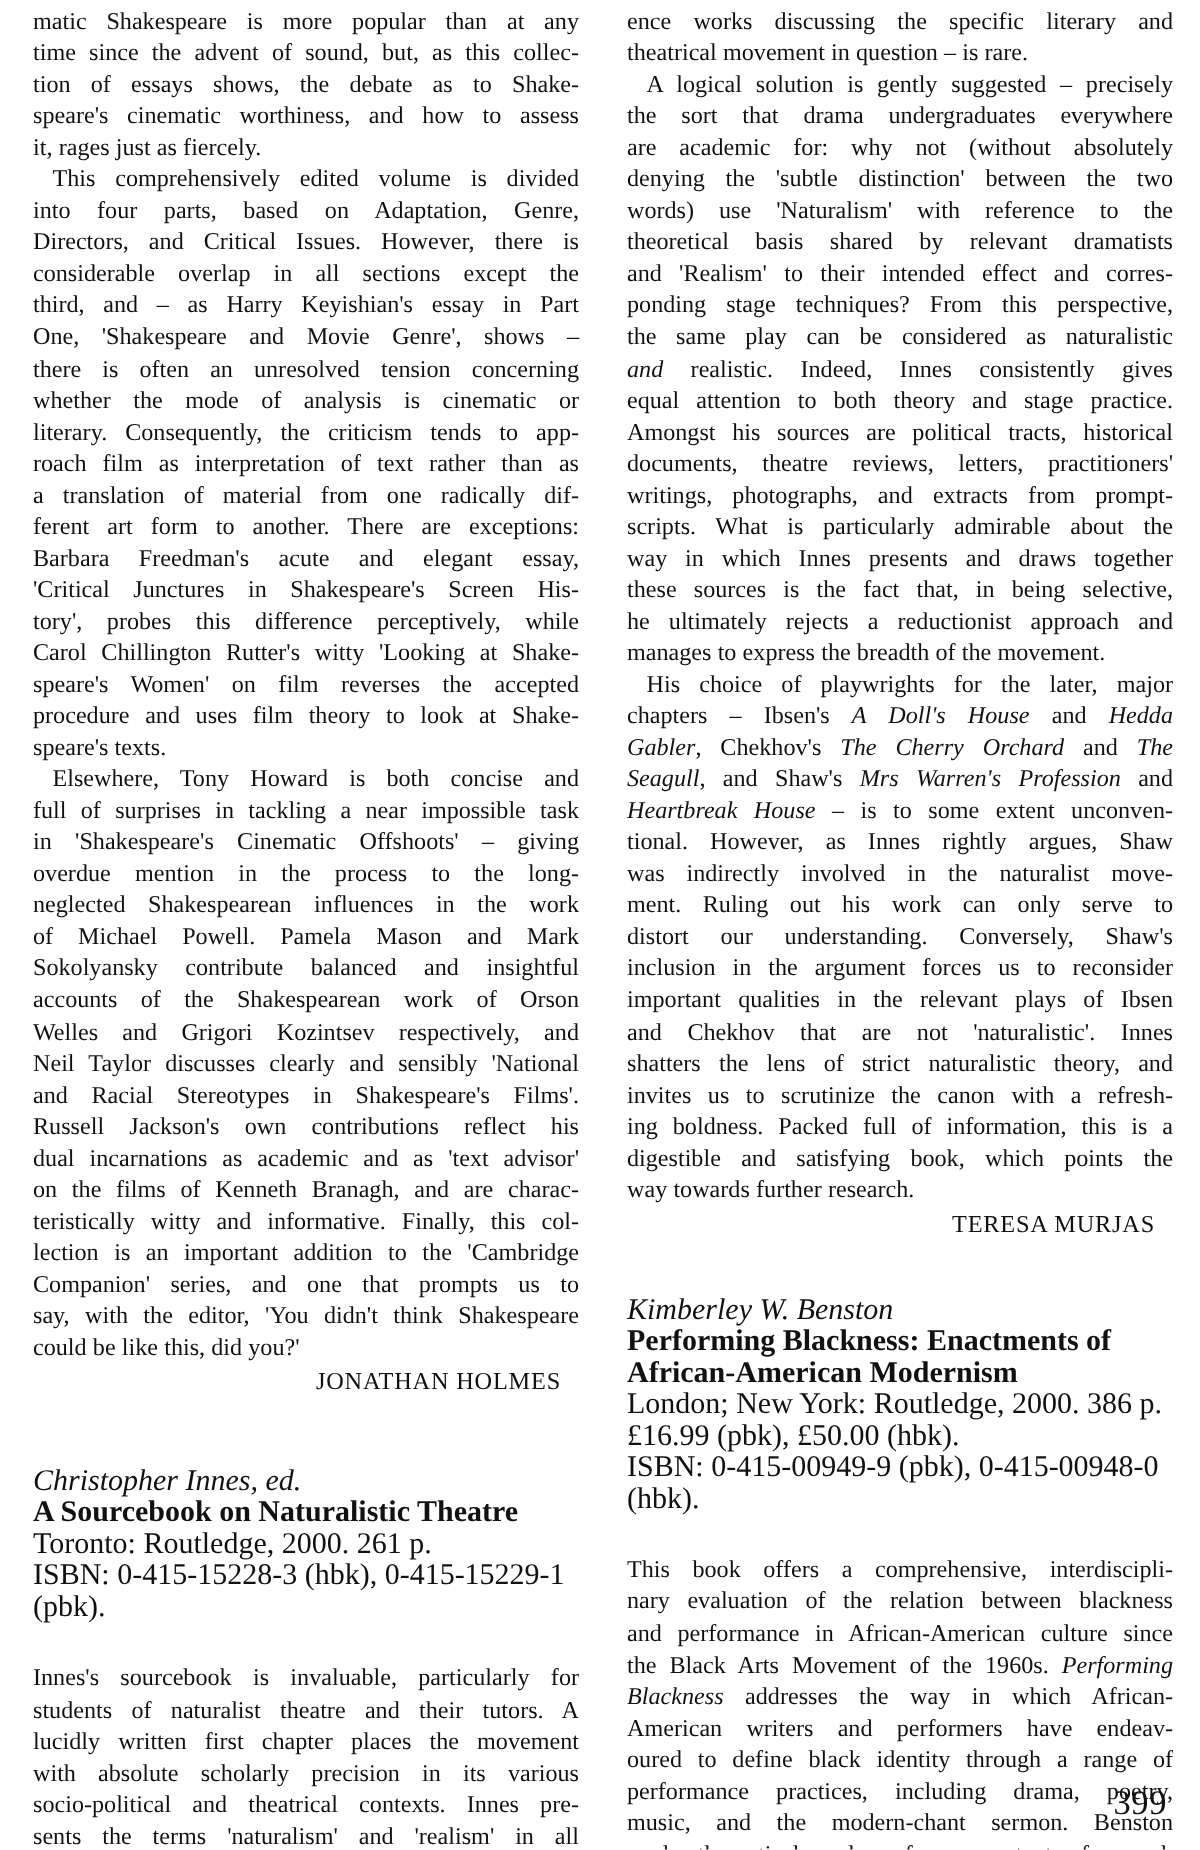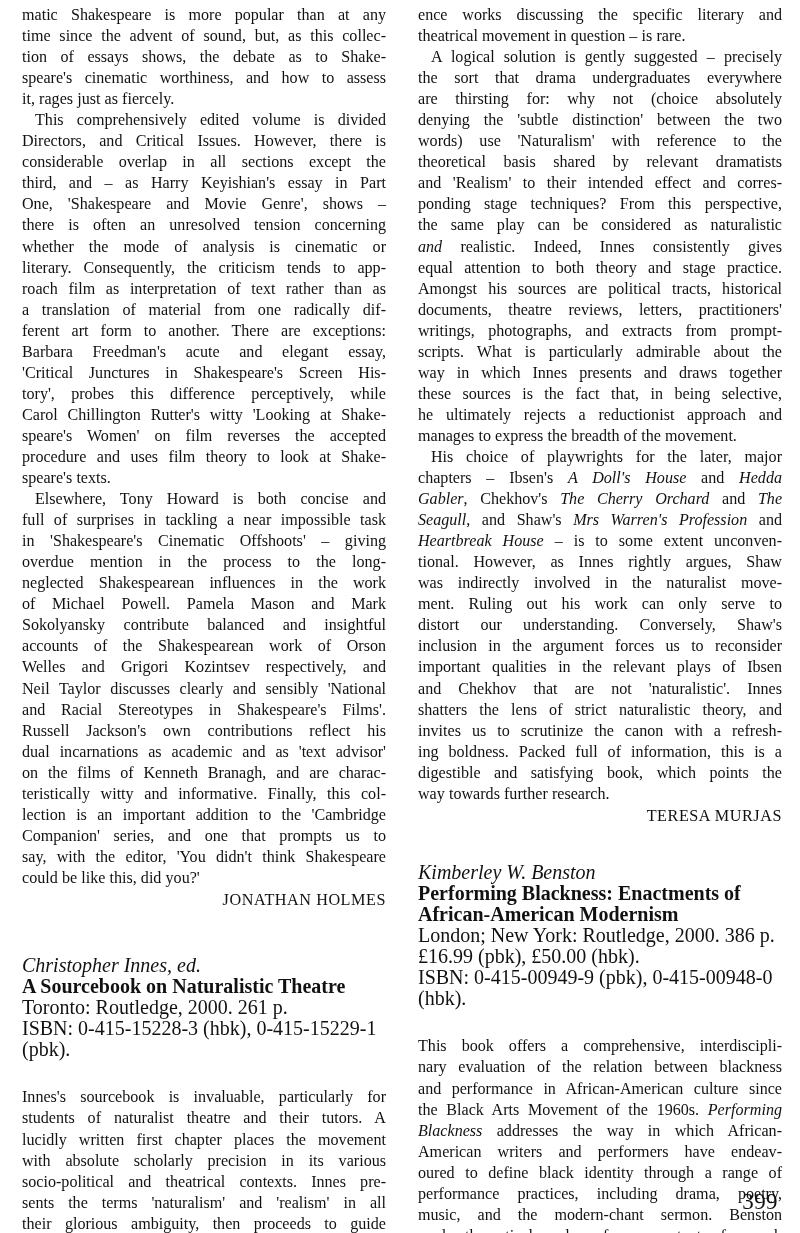--- a/index.html
+++ b/index.html
@@ -58,21 +58,21 @@
     text-align-last: left;
   }
   .ln.indent {
     text-indent: 13px;
   }
 
   em { font-style: italic; }
 
   
   .attrib {
-    margin: 2px 0 0 0;
+    margin: 2px 12px 0 0;
     text-align: right;
     font-size: 14.3px;
     line-height: 21px;
     letter-spacing: 0.55px;
     font-variant: small-caps;
   }
   .attrib .sc {
     font-size: 16.2px;
     text-transform: uppercase;
   }
@@ -115,20 +115,21 @@
       <div class="para">
         <span class="ln">matic Shakespeare is more popular than at any</span>
         <span class="ln">time since the advent of sound, but, as this collec-</span>
         <span class="ln">tion of essays shows, the debate as to Shake-</span>
         <span class="ln">speare's cinematic worthiness, and how to assess</span>
         <span class="ln last">it, rages just as fiercely.</span>
       </div>
 
       <div class="para">
         <span class="ln indent">This comprehensively edited volume is divided</span>
+        <span class="ln">into four parts, based on Adaptation, Genre,</span>
         <span class="ln">Directors, and Critical Issues. However, there is</span>
         <span class="ln">considerable overlap in all sections except the</span>
         <span class="ln">third, and – as Harry Keyishian's essay in Part</span>
         <span class="ln">One, 'Shakespeare and Movie Genre', shows –</span>
         <span class="ln">there is often an unresolved tension concerning</span>
         <span class="ln">whether the mode of analysis is cinematic or</span>
         <span class="ln">literary. Consequently, the criticism tends to app-</span>
         <span class="ln">roach film as interpretation of text rather than as</span>
         <span class="ln">a translation of material from one radically dif-</span>
         <span class="ln">ferent art form to another. There are exceptions:</span>
@@ -194,21 +195,21 @@
     <div class="column">
 
       <div class="para">
         <span class="ln">ence works discussing the specific literary and</span>
         <span class="ln last">theatrical movement in question – is rare.</span>
       </div>
 
       <div class="para">
         <span class="ln indent">A logical solution is gently suggested – precisely</span>
         <span class="ln">the sort that drama undergraduates everywhere</span>
-        <span class="ln">are thirsting for: why not (choice absolutely</span>
+        <span class="ln">are academic for: why not (without absolutely</span>
         <span class="ln">denying the 'subtle distinction' between the two</span>
         <span class="ln">words) use 'Naturalism' with reference to the</span>
         <span class="ln">theoretical basis shared by relevant dramatists</span>
         <span class="ln">and 'Realism' to their intended effect and corres-</span>
         <span class="ln">ponding stage techniques? From this perspective,</span>
         <span class="ln">the same play can be considered as naturalistic</span>
 
         <span class="ln"><em>and</em> realistic. Indeed, Innes consistently gives</span>
         <span class="ln">equal attention to both theory and stage practice.</span>
         <span class="ln">Amongst his sources are political tracts, historical</span>

